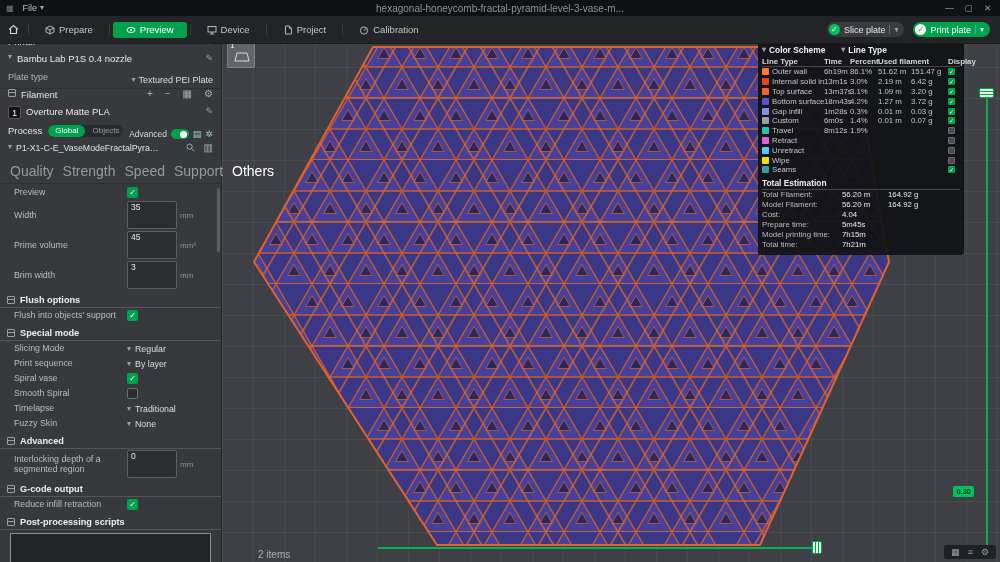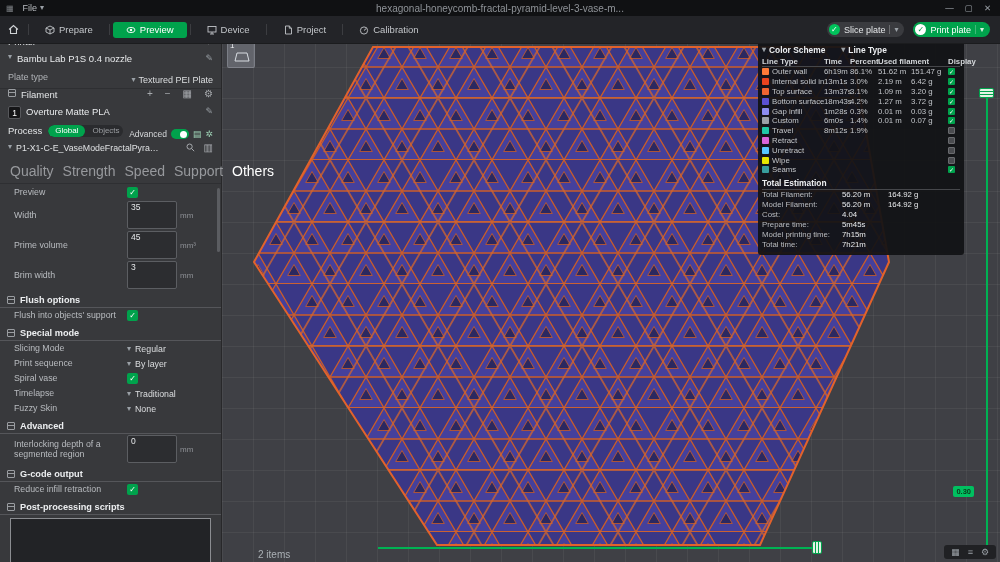--- a/index.html
+++ b/index.html
@@ -338,20 +338,26 @@
           </span>
         </span>
       </div>
       <div class="set-row">
         <span class="set-label">Spiral vase</span>
         <span class="set-ctl">
           <span class="cb on">✓</span>
         </span>
       </div>
       <div class="set-row">
+        <span class="set-label">Smooth Spiral</span>
+        <span class="set-ctl">
+          <span class="cb off"></span>
+        </span>
+      </div>
+      <div class="set-row">
         <span class="set-label">Timelapse</span>
         <span class="set-ctl">
           <span class="sel">
             <span class="caret">▾</span>
             <span>Traditional</span>
           </span>
         </span>
       </div>
       <div class="set-row">
         <span class="set-label">Fuzzy Skin</span>

